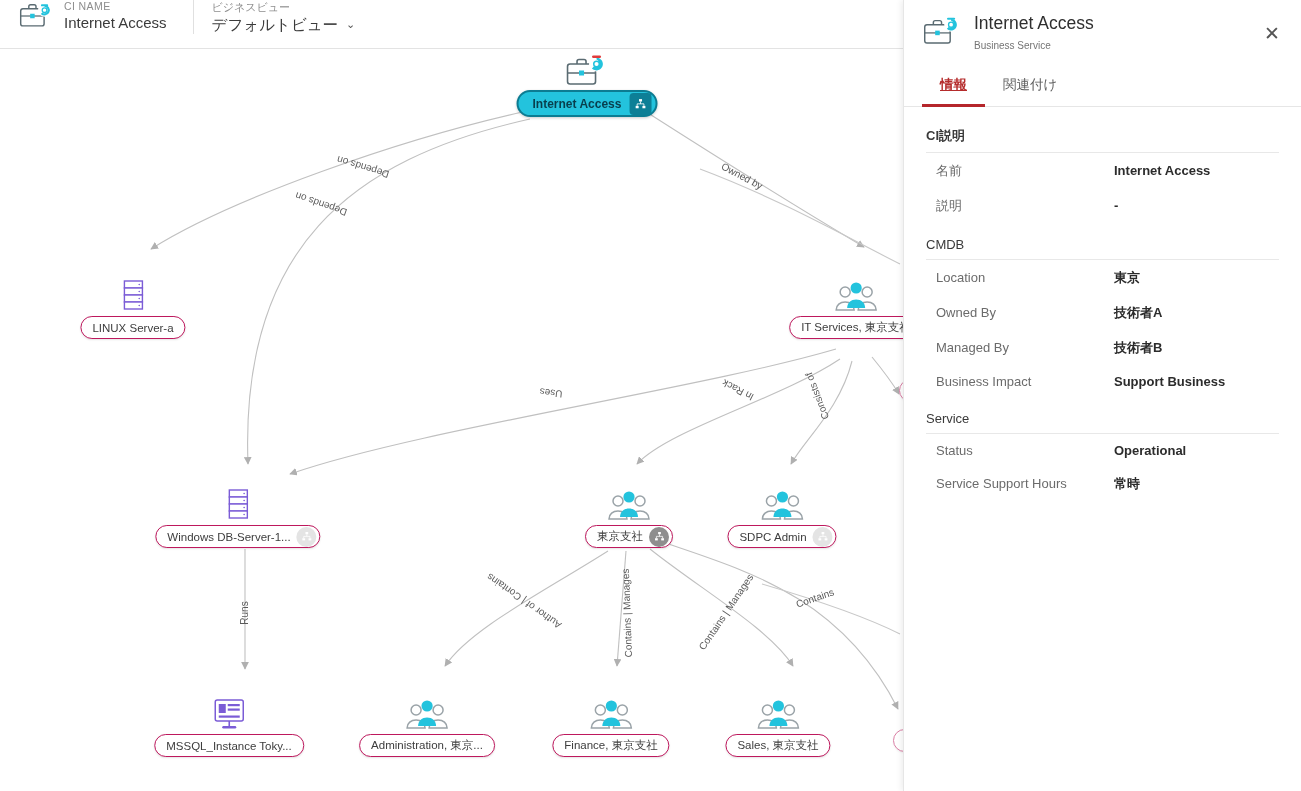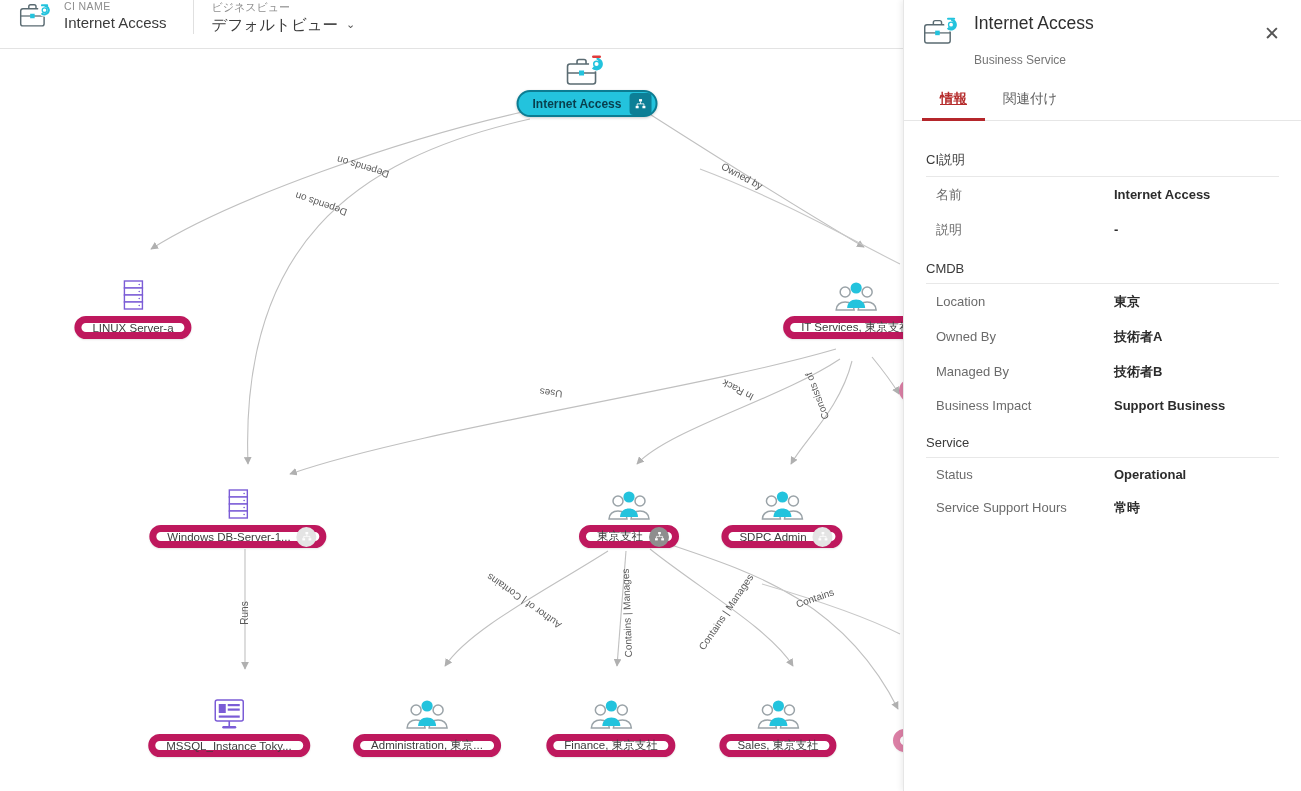--- a/index.html
+++ b/index.html
@@ -46,21 +46,21 @@
 
   
   .canvas { position: absolute; left: 0; top: 49px; width: 903px; height: 742px; overflow: hidden; background: #fff; }
   .canvas svg.edges { position: absolute; left: 0; top: 0; width: 903px; height: 742px; }
 
   
   .node { position: absolute; display: flex; flex-direction: column; align-items: center; }
   .node .glyph { height: 38px; display: flex; align-items: flex-end; justify-content: center; margin-bottom: 1px; }
   .pill {
     display: inline-flex; align-items: center; background: #fff;
-    border: 7px solid #be185d; border-radius: 13px; height: 23px;
+    border: 1px solid #be185d; border-radius: 13px; height: 23px;
     padding: 0 11px; font-size: 11.5px; color: #3d3d3d; white-space: nowrap;
     box-shadow: 0 1px 2px rgba(0,0,0,.10);
   }
   .pill.has-badge { padding-right: 3px; }
   .badge {
     width: 20px; height: 20px; margin-left: 6px; border-radius: 10px;
     background: #e4e4e4; display: flex; align-items: center; justify-content: center; flex: none;
   }
   .badge.dark { background: #8e8e8e; }
   .pill.selected {
@@ -82,38 +82,38 @@
   
   .panel {
     position: absolute; right: 0; top: 0; width: 398px; height: 791px;
     background: #fff; border-left: 1px solid #e6e6e6;
     box-shadow: -2px 0 6px rgba(0,0,0,.07);
     display: flex; flex-direction: column;
   }
   .panel-head { display: flex; align-items: flex-start; padding: 12px 14px 10px 18px; }
   .panel-head .p-icon { width: 40px; height: 36px; flex: none; margin-right: 12px; margin-top: 2px; }
   .p-title { font-size: 17.5px; color: #2f2f2f; line-height: 23px; }
-  .p-sub { font-size: 12px; color: #757575; line-height: 18px; margin-top: 16px; }
+  .p-sub { font-size: 10px; color: #757575; line-height: 18px; margin-top: 2px; }
   .p-close {
     margin-left: auto; width: 26px; height: 26px; display: flex; align-items: center; justify-content: center;
     font-size: 19px; color: #555; cursor: pointer; margin-top: 8px; margin-right: 2px;
   }
   .tabs { display: flex; border-bottom: 1px solid #e6e6e6; padding-left: 18px; background: #fff; }
   .tab {
     font-size: 13.5px; color: #5a5a5a; padding: 11px 18px 10px; cursor: pointer;
     border-bottom: 3px solid transparent; margin-bottom: -1px;
   }
   .tab.active { color: #b52c2c; font-weight: bold; border-bottom-color: #b5262b; text-decoration: underline; }
 
   .panel-body { flex: 1; overflow: hidden; padding: 16px 22px 0 22px; }
   .section-title {
     font-size: 13px; color: #3a3a3a; padding-bottom: 7px; border-bottom: 1px solid #e8e8e8;
     margin-top: 14px;
   }
-  .section-title.first { margin-top: 14px; }
+  .section-title.first { margin-top: 4px; font-weight: bold; }
   .row { display: flex; align-items: baseline; padding: 9px 0 8px 10px; }
   .row .k { width: 178px; flex: none; font-size: 13px; color: #6b6b6b; }
   .row .v { font-size: 13px; color: #2c2c2c; font-weight: bold; }
 </style>
 </head>
 <body>
 
 <div id="app">
 
   <div class="topbar">

